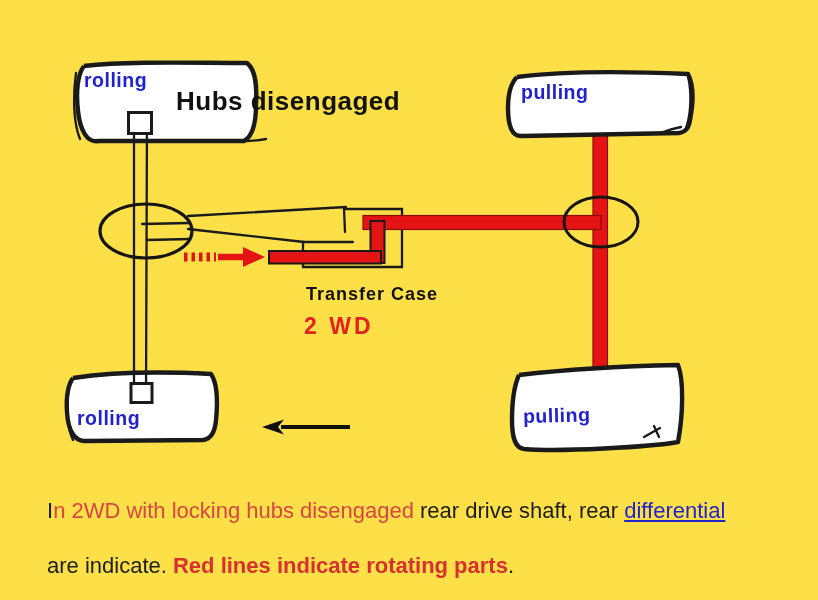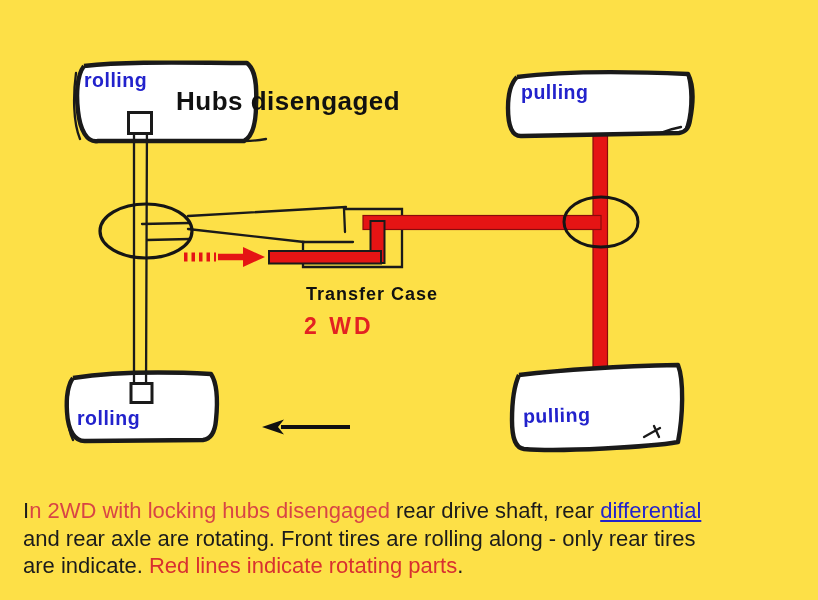--- a/index.html
+++ b/index.html
@@ -11,25 +11,25 @@
   svg{position:absolute;left:0;top:0;}
   .sketch-thin{fill:none;stroke:#1a1a1a;stroke-width:2.3;stroke-linecap:round;}
   .tire{fill:#ffffff;stroke:#1a1a1a;stroke-width:4.4;stroke-linejoin:round;}
   .redpart{fill:var(--rotating-red,#e51414);stroke:#8a0b0b;stroke-width:1.2;}
   .redpart-outlined{fill:var(--rotating-red,#e51414);stroke:#1a1a1a;stroke-width:2;}
   .label-blue{font-weight:bold;font-size:19.5px;fill:var(--label-blue,#2222cc);letter-spacing:.5px;}
   .heading-text{font-weight:bold;font-size:26px;fill:#111;letter-spacing:.5px;}
   .tc-text{font-weight:bold;font-size:18px;fill:#111;letter-spacing:1px;}
   .mode-text{font-weight:bold;font-size:23px;fill:var(--mode-red,#e32222);letter-spacing:3px;}
   .caption{
-    position:absolute;left:23px;top:497px;width:768px;
+    position:absolute;left:47px;top:497px;width:768px;
     font-size:22px;line-height:27.5px;color:#1c1c1c;
   }
   .cap-red{color:var(--caption-red,#d84545);}
-  .cap-bold-red{color:var(--caption-red-bold,#d83030);font-weight:normal;margin-top:16px;}
+  .cap-bold-red{color:var(--caption-red-bold,#d83030);font-weight:bold;margin-top:16px;}
   .cap-link{color:var(--link-blue,#2222cc);text-decoration:underline;cursor:pointer;}
 </style>
 </head>
 <body>
 
 <div class="stage">
 
   <svg width="818" height="490" viewBox="0 0 818 490">
 
     <path class="tire" d="M84,66 C130,61 192,63 247,63 C256,70 257,86 256,105 C256,122 253,136 244,141 L98,141 C87,143 80,130 78,111 C76,94 77,75 84,66"></path>
@@ -82,17 +82,17 @@
     <text class="label-blue" x="84" y="87">rolling</text>
     <text class="heading-text" x="176" y="110">Hubs disengaged</text>
     <text class="label-blue" x="521" y="99">pulling</text>
     <text class="tc-text" x="306" y="300">Transfer Case</text>
     <text class="mode-text" x="304" y="334">2 WD</text>
     <text class="label-blue" x="77" y="425">rolling</text>
     <text class="label-blue" x="523" y="423" transform="rotate(-1.5 523 417)">pulling</text>
   </svg>
 
   <div class="caption"><span>I</span><span class="cap-red">n 2WD with locking hubs disengaged</span><span> rear drive shaft, rear </span><a class="cap-link">differential</a><br>
-    <span>and rear axle are rotating. Front tires are rolling along - only rear tires</span><br>
+    <br>
     <span>are indicate. </span><span class="cap-bold-red">Red lines indicate rotating parts</span><span>.</span>
   </div>
 
 </div>
 
 </body></html>

